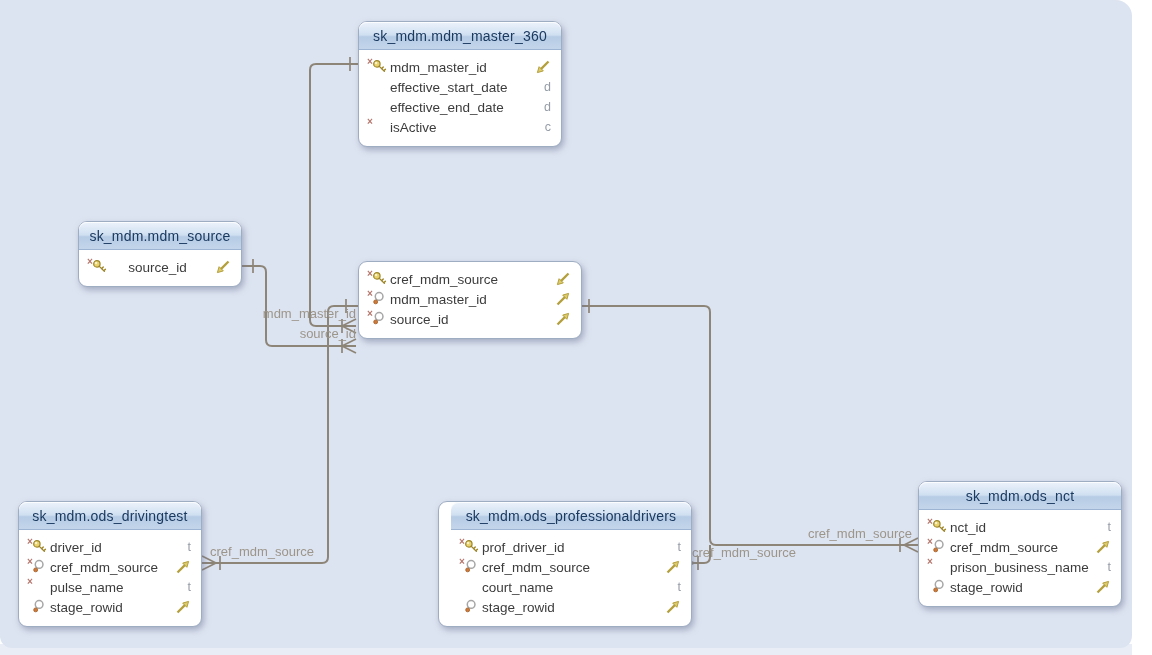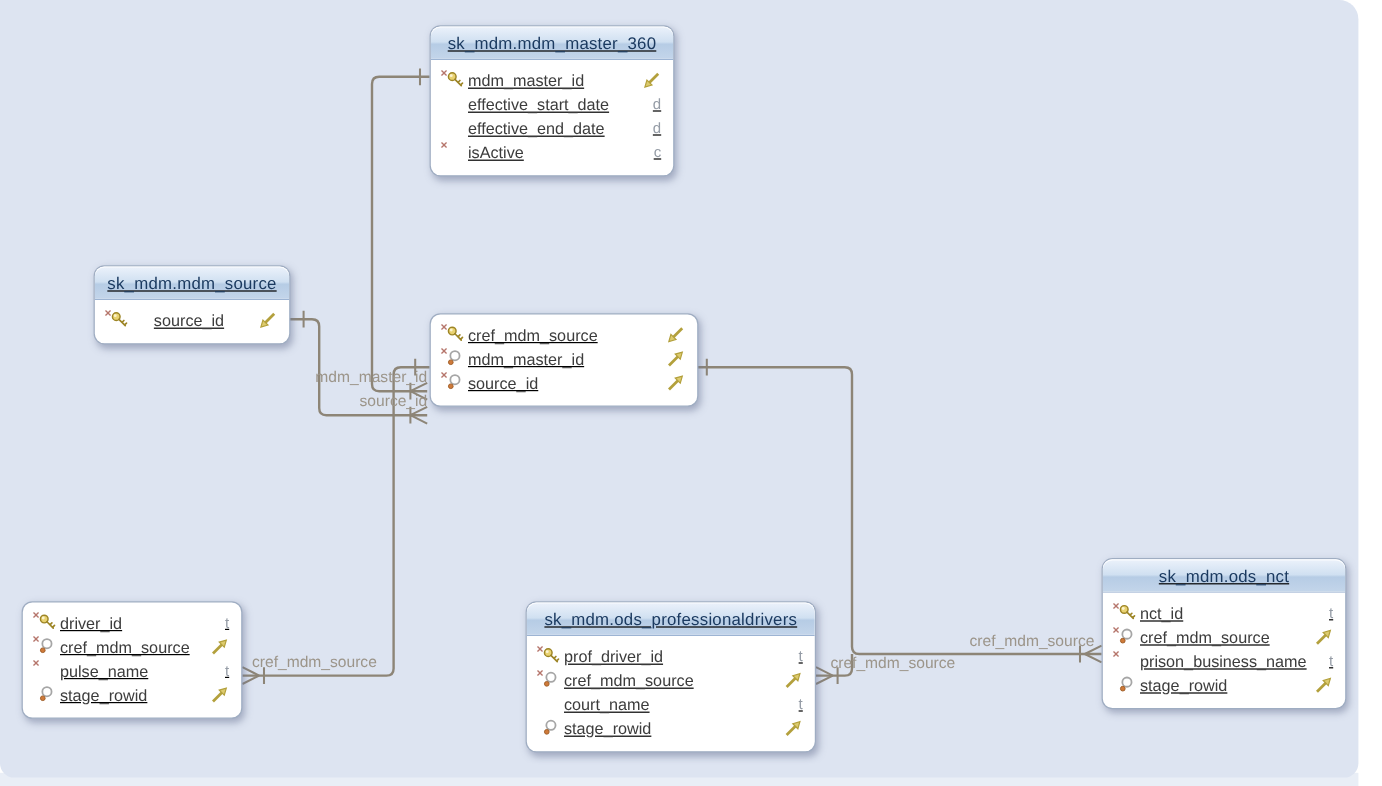--- a/index.html
+++ b/index.html
@@ -15,21 +15,20 @@
   #canvas{
     position:absolute;left:0;top:0;width:1132px;height:648px;
     background:#dde4f1;border-radius:0 16px 12px 12px;z-index:1;
   }
   #wires{position:absolute;left:0;top:0;z-index:2;}
   .entity{
     position:absolute;background:#ffffff;
     border:1px solid #9fadc2;border-radius:9px;
     box-shadow:2px 3px 6px rgba(105,115,148,.5);
     z-index:3;
-    text-decoration:underline;
   }
   .entity-header{
     height:27px;display:flex;align-items:center;justify-content:center;
     background:linear-gradient(#ecf2fb,#d0e0f1 48%,#b6cce5 55%,#c3d5ea);
     border-bottom:1px solid #9db4d3;border-radius:8px 8px 0 0;
     color:#1b3a60;font-size:14px;letter-spacing:.2px;
     box-shadow:inset 0 1px 0 rgba(255,255,255,.8);
     white-space:nowrap;
   }
   .entity-body{padding:7px 6px 9px 6px;}
@@ -167,20 +166,23 @@
             </svg></span>
           <span class="colname">source_id</span>
           <span class="arr"><svg viewBox="0 0 16 16" width="16" height="16">
               <path d="M2.5 13.5 L10.6 5.4" stroke="#b3a03c" stroke-width="2.3" fill="none"></path>
               <path d="M13.6 2.4 L11.9 8.3 L7.7 4.1 Z" fill="#ddcb6e" stroke="#b3a03c" stroke-width="1"></path>
             </svg></span>
         </div>
       </div>
     </div>
     <div class="entity" style="left: 18px; top: 501px; width: 182px;">
+      <div class="entity-header">
+        <span>sk_mdm.ods_drivingtest</span>
+      </div>
       <div class="entity-body">
         <div class="row">
           <span class="nn">×</span>
           <span class="keyicon"><svg viewBox="0 0 16 16" width="15" height="15">
               <circle cx="5.2" cy="5.2" r="3.4" fill="#e9d271" stroke="#9d8526" stroke-width="1.3"></circle>
               <circle cx="4.3" cy="4.3" r="1.3" fill="#fbf3cf"></circle>
               <path d="M7.6 7.6 L13.2 13.2 M10.3 10.3 L12 8.6 M12.6 12.6 L14.3 10.9" stroke="#9d8526" stroke-width="1.5" fill="none" stroke-linecap="round"></path>
             </svg></span>
           <span class="colname">driver_id</span>
           <span class="ind">t</span>
@@ -208,21 +210,21 @@
               <circle cx="3.9" cy="11.6" r="2.1" fill="#cf7a3a" stroke="#9c5a22" stroke-width="0.8"></circle>
             </svg></span>
           <span class="colname">stage_rowid</span>
           <span class="arr"><svg viewBox="0 0 16 16" width="16" height="16">
               <path d="M2.5 13.5 L10.6 5.4" stroke="#b3a03c" stroke-width="2.3" fill="none"></path>
               <path d="M13.6 2.4 L11.9 8.3 L7.7 4.1 Z" fill="#ddcb6e" stroke="#b3a03c" stroke-width="1"></path>
             </svg></span>
         </div>
       </div>
     </div>
-    <div class="entity" style="left: 438px; top: 501px; width: 240px;">
+    <div class="entity" style="left: 438px; top: 501px; width: 240px; padding-left: 12px;">
       <div class="entity-header">
         <span>sk_mdm.ods_professionaldrivers</span>
       </div>
       <div class="entity-body">
         <div class="row">
           <span class="nn">×</span>
           <span class="keyicon"><svg viewBox="0 0 16 16" width="15" height="15">
               <circle cx="5.2" cy="5.2" r="3.4" fill="#e9d271" stroke="#9d8526" stroke-width="1.3"></circle>
               <circle cx="4.3" cy="4.3" r="1.3" fill="#fbf3cf"></circle>
               <path d="M7.6 7.6 L13.2 13.2 M10.3 10.3 L12 8.6 M12.6 12.6 L14.3 10.9" stroke="#9d8526" stroke-width="1.5" fill="none" stroke-linecap="round"></path>
@@ -252,21 +254,21 @@
               <circle cx="3.9" cy="11.6" r="2.1" fill="#cf7a3a" stroke="#9c5a22" stroke-width="0.8"></circle>
             </svg></span>
           <span class="colname">stage_rowid</span>
           <span class="arr"><svg viewBox="0 0 16 16" width="16" height="16">
               <path d="M2.5 13.5 L10.6 5.4" stroke="#b3a03c" stroke-width="2.3" fill="none"></path>
               <path d="M13.6 2.4 L11.9 8.3 L7.7 4.1 Z" fill="#ddcb6e" stroke="#b3a03c" stroke-width="1"></path>
             </svg></span>
         </div>
       </div>
     </div>
-    <div class="entity" style="left: 918px; top: 465px; width: 202px;">
+    <div class="entity" style="left: 918px; top: 481px; width: 202px;">
       <div class="entity-header">
         <span>sk_mdm.ods_nct</span>
       </div>
       <div class="entity-body">
         <div class="row">
           <span class="nn">×</span>
           <span class="keyicon"><svg viewBox="0 0 16 16" width="15" height="15">
               <circle cx="5.2" cy="5.2" r="3.4" fill="#e9d271" stroke="#9d8526" stroke-width="1.3"></circle>
               <circle cx="4.3" cy="4.3" r="1.3" fill="#fbf3cf"></circle>
               <path d="M7.6 7.6 L13.2 13.2 M10.3 10.3 L12 8.6 M12.6 12.6 L14.3 10.9" stroke="#9d8526" stroke-width="1.5" fill="none" stroke-linecap="round"></path>

